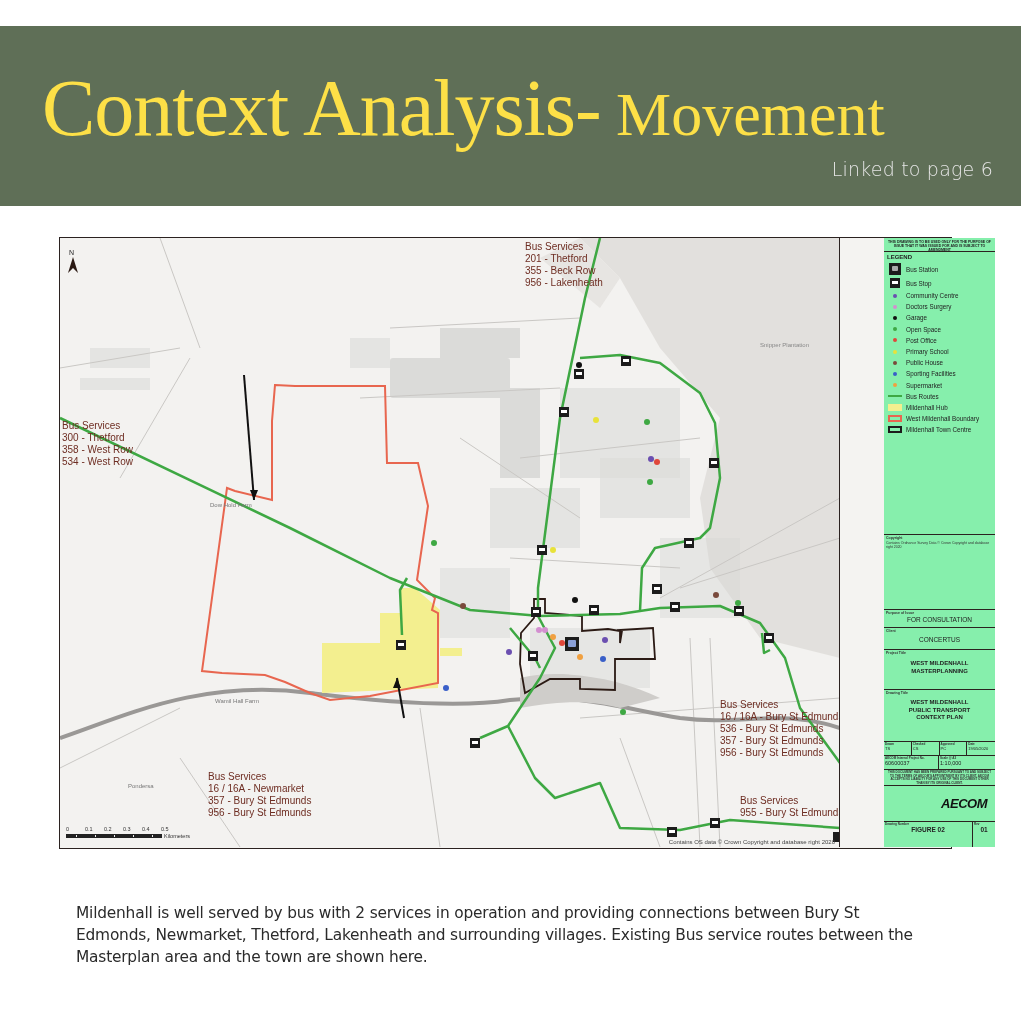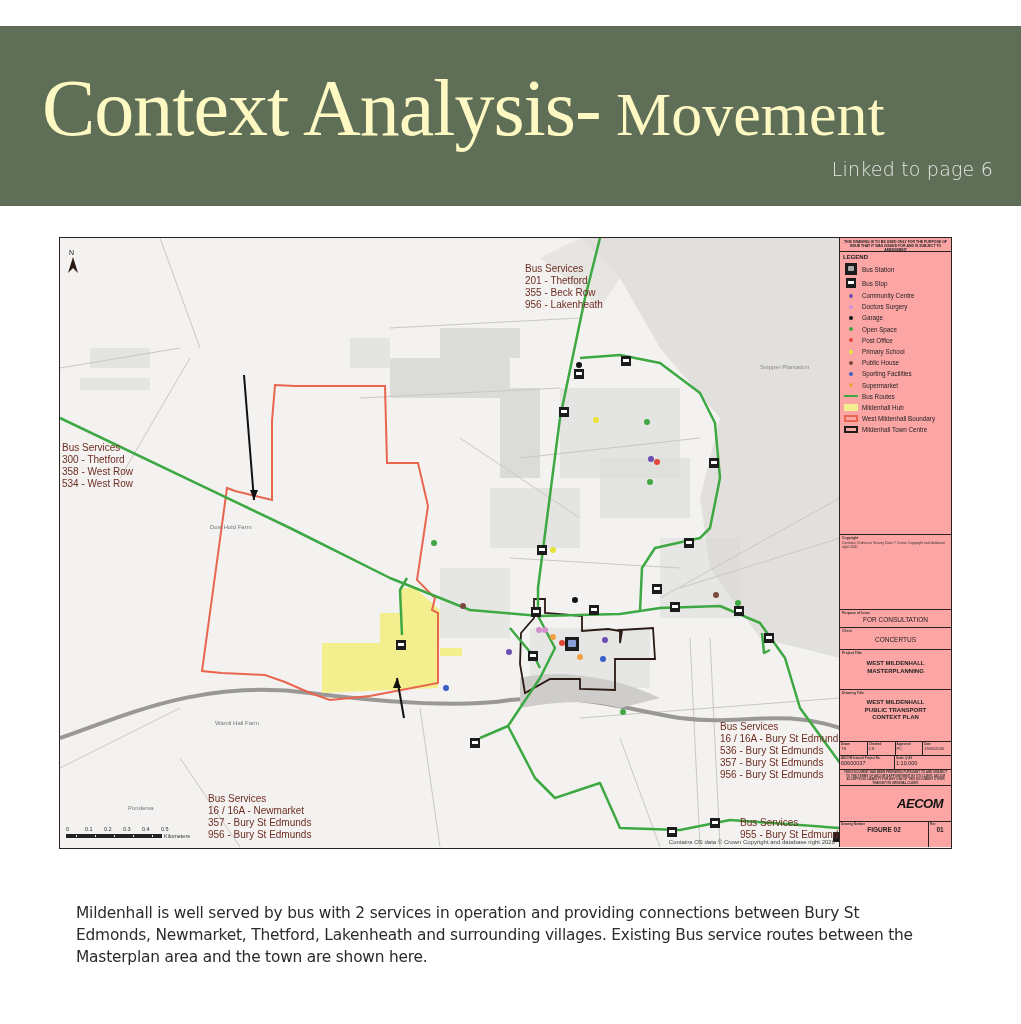--- a/index.html
+++ b/index.html
@@ -1,44 +1,44 @@
 <!DOCTYPE html>
 <html><head>
 <meta charset="utf-8">
 <style>
   * { box-sizing: border-box; margin: 0; padding: 0; }
   html, body { width: 1021px; height: 1024px; background: #ffffff; overflow: hidden; }
   body { position: relative; font-family: "Liberation Sans", sans-serif; }
 
   .banner { position: absolute; left: 0; top: 26px; width: 1021px; height: 180px; background: #5f6f57; }
-  .banner-title { position: absolute; left: 42px; top: 42px; font-family: "Liberation Serif", serif; color: #fef9c3; white-space: nowrap; line-height: 1; }
+  .banner-title { position: absolute; left: 42px; top: 42px; font-family: "Liberation Serif", serif; color: #fde047; white-space: nowrap; line-height: 1; }
   .banner-title .t-big { font-size: 80px; letter-spacing: -1px; }
   .banner-title .t-small { font-size: 62px; }
   .banner-link { position: absolute; right: 28px; top: 132px; color: #e5e5e5; font-size: 19px; font-family: "DejaVu Sans", sans-serif; font-weight: 300; letter-spacing: 0.2px; }
 
   .mapframe { position: absolute; left: 59px; top: 237px; width: 893px; height: 612px; border: 1.5px solid #2b2220; background: #f4f3f1; }
   .map { position: absolute; left: 0; top: 0; width: 780px; height: 609px; overflow: hidden; background: #f3f2f0; border-right: 1.5px solid #2b2220; }
   .map svg.base { position: absolute; left: 0; top: 0; }
 
-  .label { position: absolute; color: #6e2d22; font-size: 10px; line-height: 12px; white-space: nowrap; margin-top: 22px; }
+  .label { position: absolute; color: #6e2d22; font-size: 10px; line-height: 12px; white-space: nowrap; }
   .callout { position: absolute; background: #ffffff; border: 1px solid #555; color: #333; font-size: 9.5px; line-height: 11px; padding: 3px 5px; white-space: nowrap; }
   .callout .ct { font-size: 10px; }
   .hub { position: absolute; background: #ffffff; border: 1px solid #777; color: #444; font-size: 8.5px; line-height: 11.3px; padding: 5px 8px; }
   .hub .ht { font-size: 10.5px; margin-bottom: 2px; color: #555; }
 
   .north { position: absolute; left: 6px; top: 10px; width: 14px; height: 26px; }
   .scalebar { position: absolute; left: 6px; top: 588px; }
   .scale-ticks { display: flex; gap: 0; font-size: 5.5px; color: #333; }
   .scale-ticks span { width: 19px; }
   .scale-bar { display: flex; align-items: center; margin-top: 1px; }
   .scale-bar .bar { width: 96px; height: 4px; background: repeating-linear-gradient(90deg, #222 0 9px, #eee 9px 10px, #222 10px 19px); border: 1px solid #222; }
   .scale-bar .km { font-size: 5.5px; color: #333; margin-left: 2px; }
   .credit { position: absolute; right: 4px; bottom: 2px; font-size: 6px; color: #444; }
 
-  .panel { position: absolute; left: 780px; top: 0; width: 111px; height: 609px; background: #fca5a5; font-family: "Liberation Sans", sans-serif; }
+  .panel { position: absolute; left: 824px; top: 0; width: 111px; height: 609px; background: #86efac; font-family: "Liberation Sans", sans-serif; }
   .panel .box { position: absolute; left: 0; width: 111px; border-bottom: 1.5px solid #2b2220; }
   .tiny { font-size: 3.5px; line-height: 4px; color: #333; }
   .disc { padding: 2px 2px; text-align: center; font-size: 3.5px; line-height: 4px; font-weight: bold; color: #222; }
   .legend-h { font-size: 6px; font-weight: bold; color: #222; padding: 2px 3px; }
   .legend-item { display: flex; align-items: center; height: 11.2px; padding-left: 4px; font-size: 6.3px; color: #222; }
   .legend-item .sym { width: 14px; display: flex; align-items: center; justify-content: center; margin-right: 4px; }
   .dot { width: 4px; height: 4px; border-radius: 50%; display: inline-block; }
   .box-label { font-size: 3.5px; font-weight: bold; color: #333; padding: 1px 2px; }
   .box-val { text-align: center; font-size: 6.5px; color: #222; }
   .box-val2 { text-align: center; font-size: 6px; line-height: 7.5px; color: #222; font-weight: bold; }

